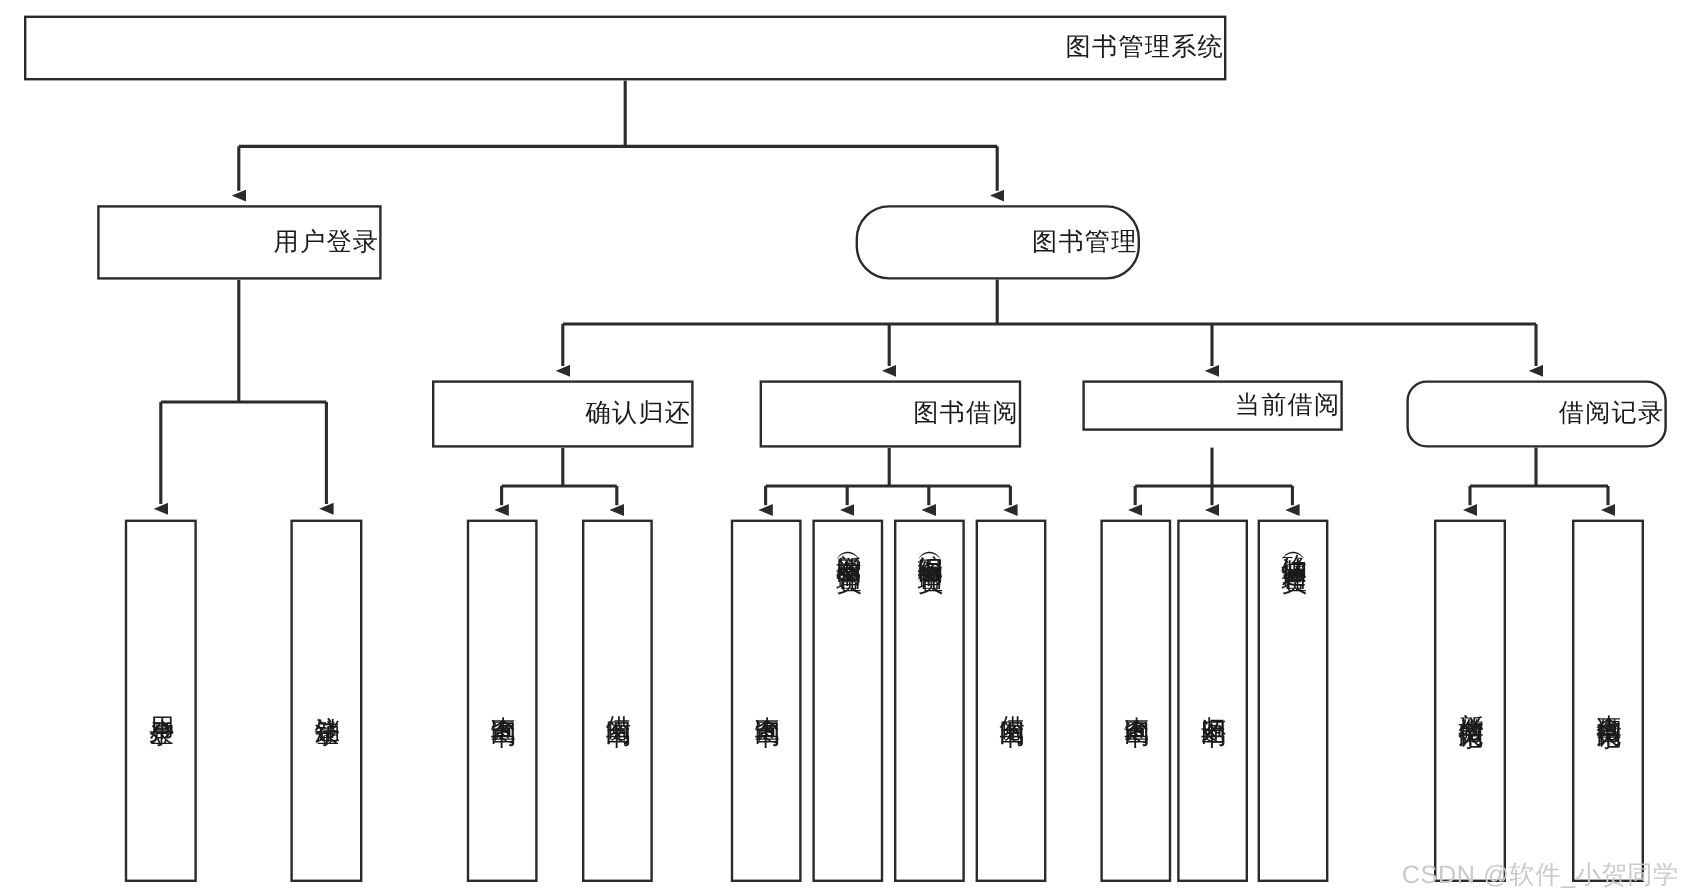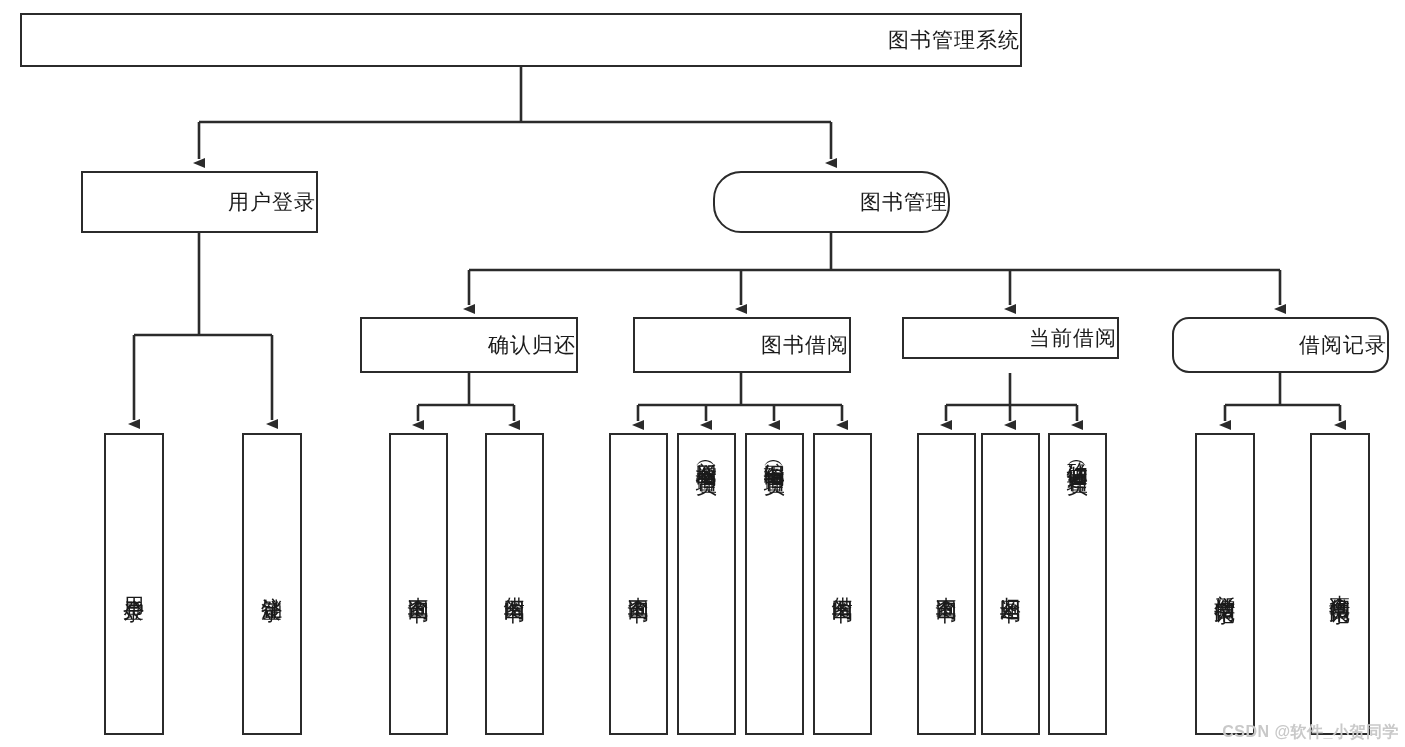--- a/index.html
+++ b/index.html
@@ -17,22 +17,22 @@
   }
   .node.horizontal{font-size:21px;letter-spacing:1px;line-height:1.1;white-space:nowrap;}
   .node.vertical{
     writing-mode:vertical-rl;text-orientation:upright;
     font-size:21px;line-height:1.32;letter-spacing:2px;
     padding:10px 0;align-items:center;justify-content:center;
   }
   .node.vertical.top-align{justify-content:flex-start;}
   .watermark{
     position:absolute;right:6px;bottom:4px;
-    font-size:16px;color:#c9c9c9;white-space:nowrap;
-    letter-spacing:0.5px;pointer-events:none;font-weight:bold;
+    font-size:21px;color:#c9c9c9;white-space:nowrap;
+    letter-spacing:0.5px;pointer-events:none;
   }
 </style>
 </head>
 <body>
 
 <div id="diagram-canvas">
 
   <svg id="connector-layer" viewBox="0 0 1405 747" xmlns="http://www.w3.org/2000/svg">
     <defs>
       <marker id="arw" markerWidth="10" markerHeight="12" refX="1" refY="6" orient="auto" markerUnits="userSpaceOnUse">

